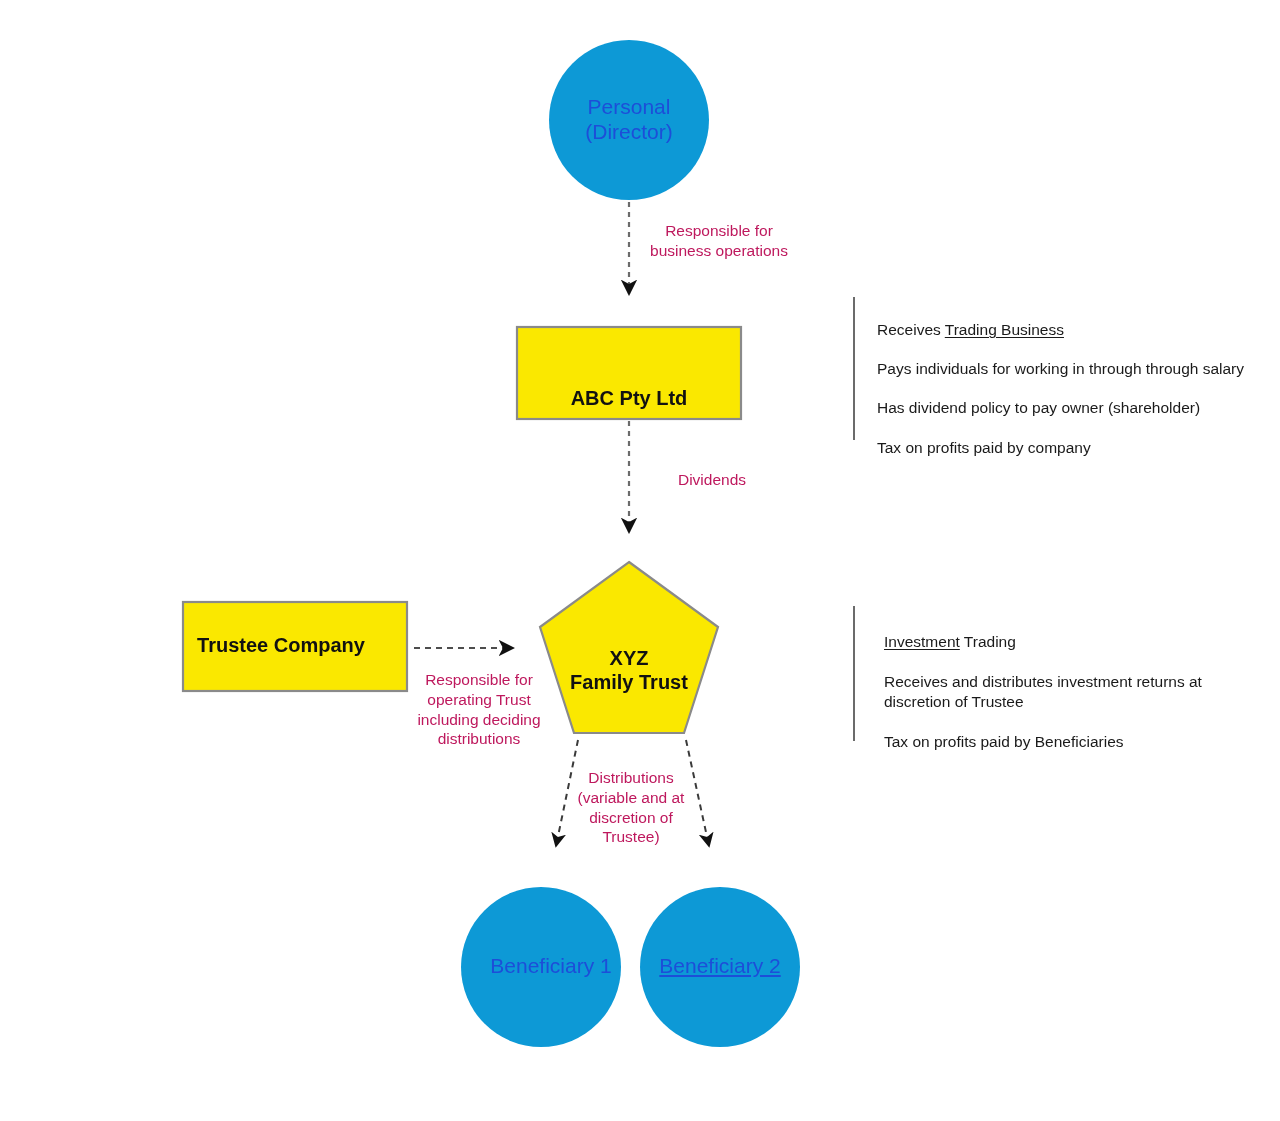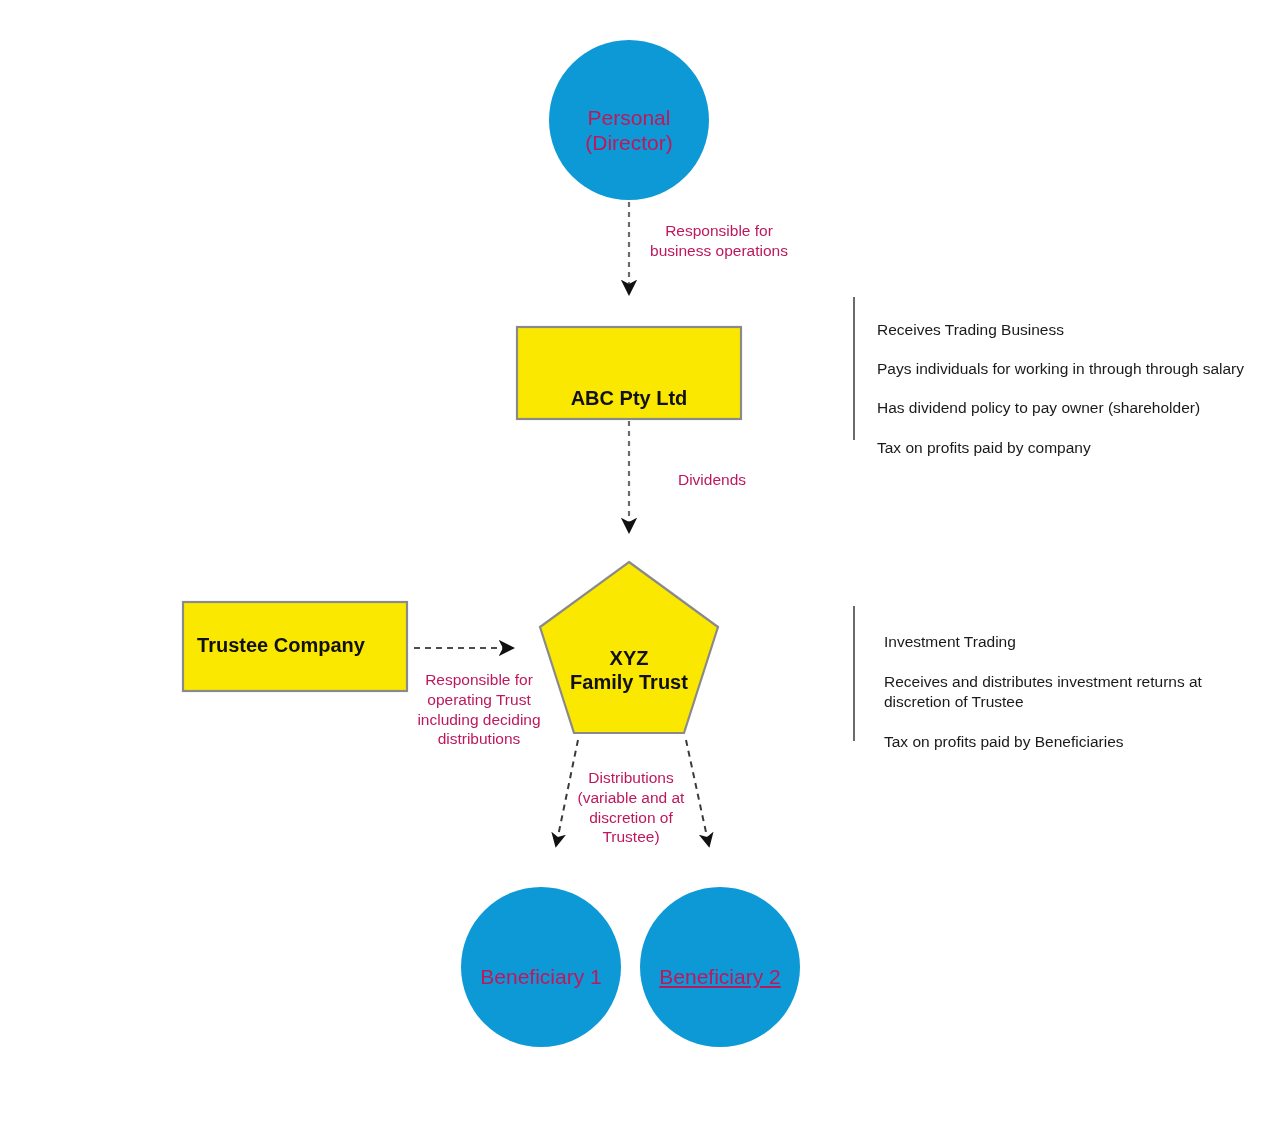--- a/index.html
+++ b/index.html
@@ -28,24 +28,23 @@
 
   
   .node-label {
     position: absolute;
     text-align: center;
     line-height: 1.2;
     white-space: pre-line;
     pointer-events: none;
   }
   .circle-label {
-    color: #be185d;
+    color: #1d4ed8;
     font-size: 21px;
     font-weight: 400;
-    margin-top: 11px;
   }
   .shape-label {
     color: #111111;
     font-size: 20px;
     font-weight: 600;
   }
 
   
   .edge-label {
     position: absolute;
@@ -61,20 +60,21 @@
     position: absolute;
   }
   .annotation-item {
     position: absolute;
     color: #1a1a1a;
     font-size: 15.5px;
     line-height: 1.3;
     white-space: pre-line;
   }
   .annotation-item .emph {
+    text-decoration: underline;
     text-underline-offset: 2px;
   }
 </style>
 </head>
 <body>
 
 <div id="canvas">
 
   <svg id="vector-layer" viewBox="0 0 1280 1121">
     <defs>
@@ -111,21 +111,21 @@
   <div class="node-label circle-label" style="left:549px; top:94px; width:160px;">Personal
 (Director)</div>
 
   <div class="node-label shape-label" style="left:517px; top:362px; width:224px;margin-top:24px;">ABC Pty Ltd</div>
 
   <div class="node-label shape-label" style="left:183px; top:633px; width:196px;">Trustee Company</div>
 
   <div class="node-label shape-label" style="left:549px; top:646px; width:160px;">XYZ
 Family Trust</div>
 
-  <div class="node-label circle-label" style="left:461px; top:953px; width:160px;">Beneficiary 1</div>
+  <div class="node-label circle-label" style="left:461px; top:953px; width:180px;">Beneficiary 1</div>
 
   <div class="node-label circle-label" style="left:640px; top:953px; width:160px;text-decoration:underline;">Beneficiary 2</div>
 
   <div class="edge-label" style="left:639px; top:221px; width:160px;">Responsible for
 business operations</div>
 
   <div class="edge-label" style="left:652px; top:470px; width:120px;">Dividends</div>
 
   <div class="edge-label" style="left:409px; top:670px; width:140px;">Responsible for
 operating Trust

